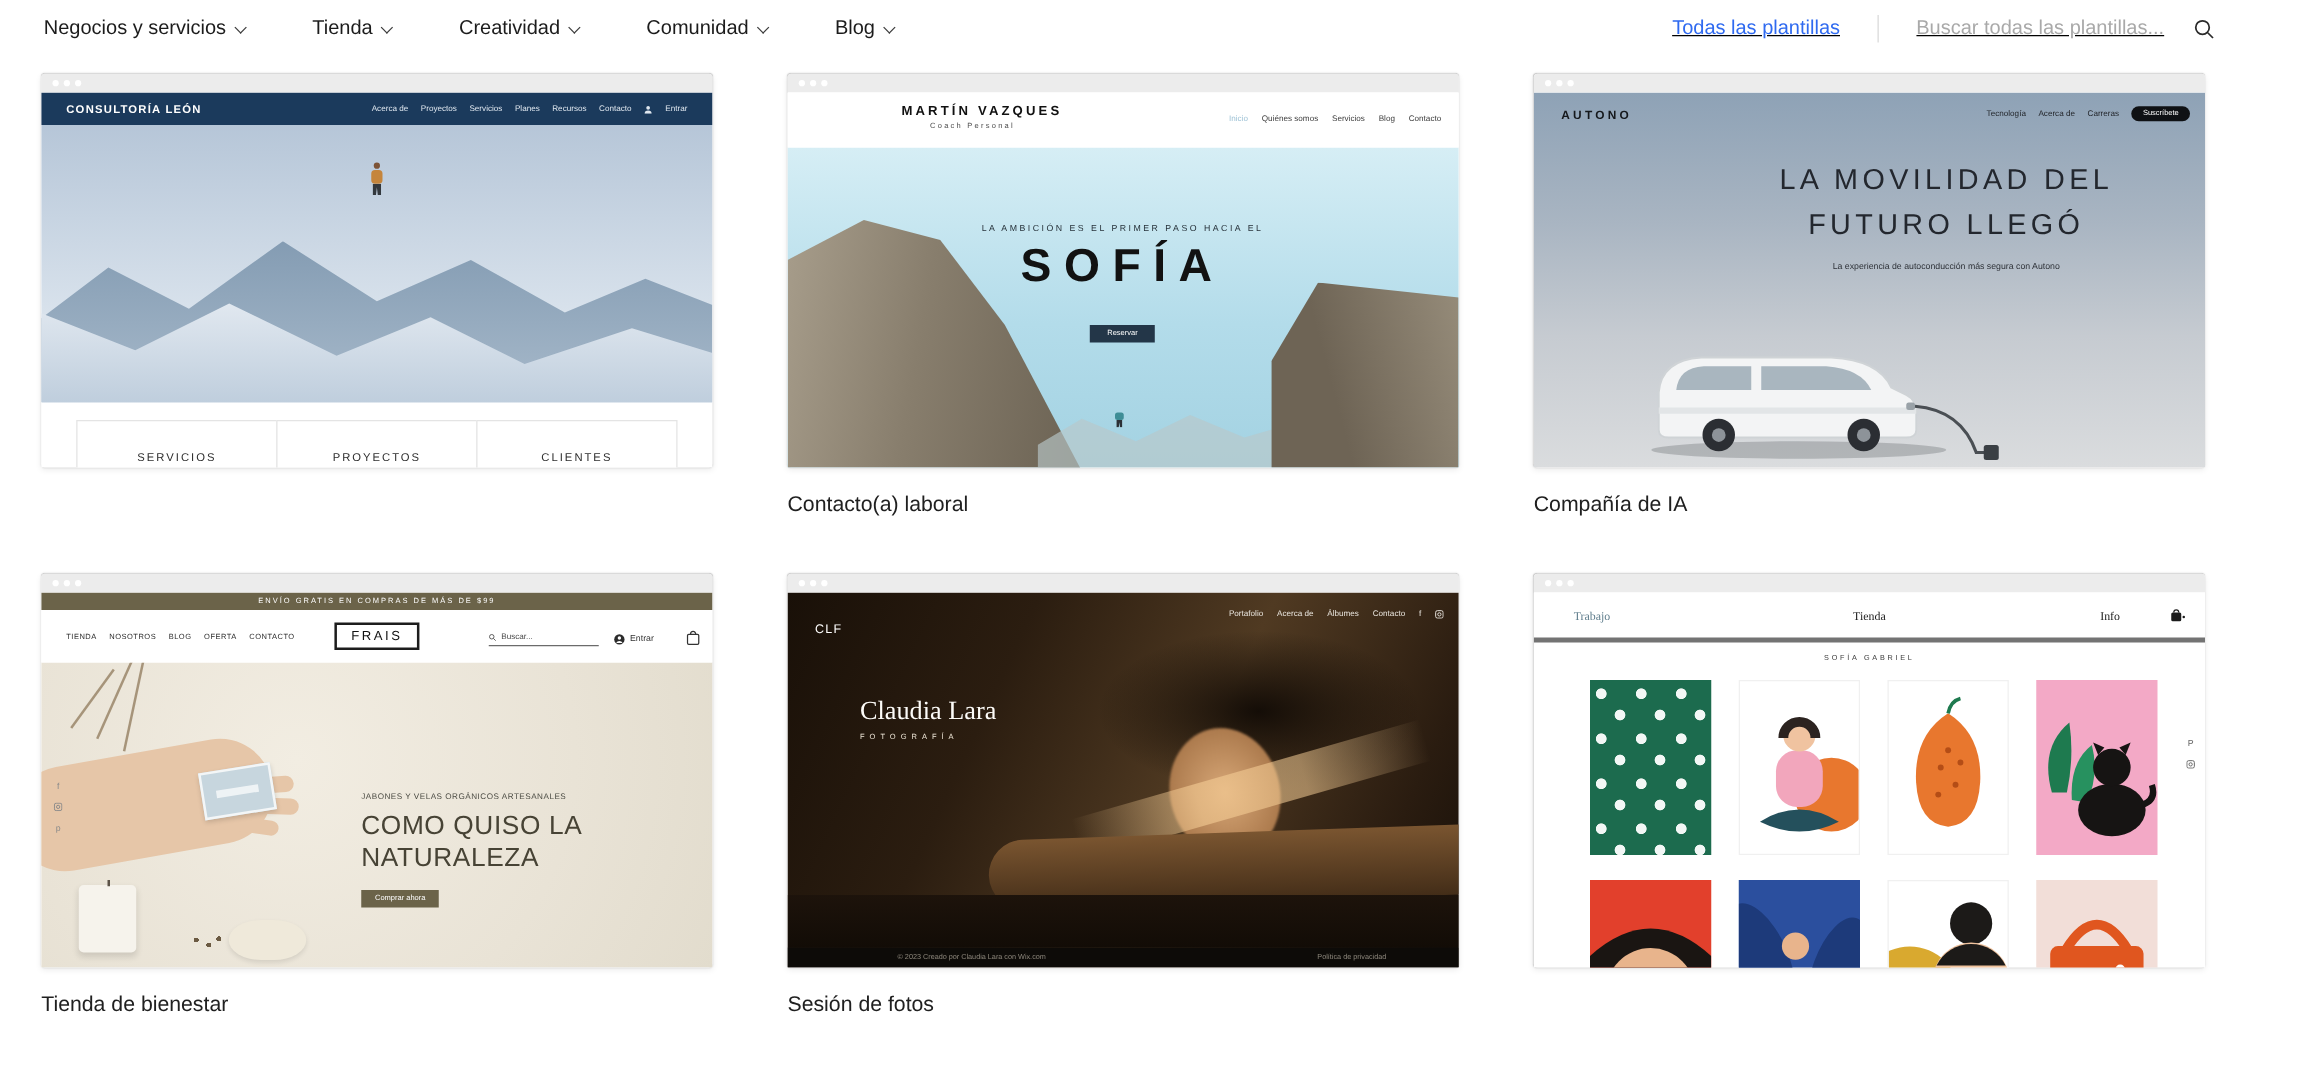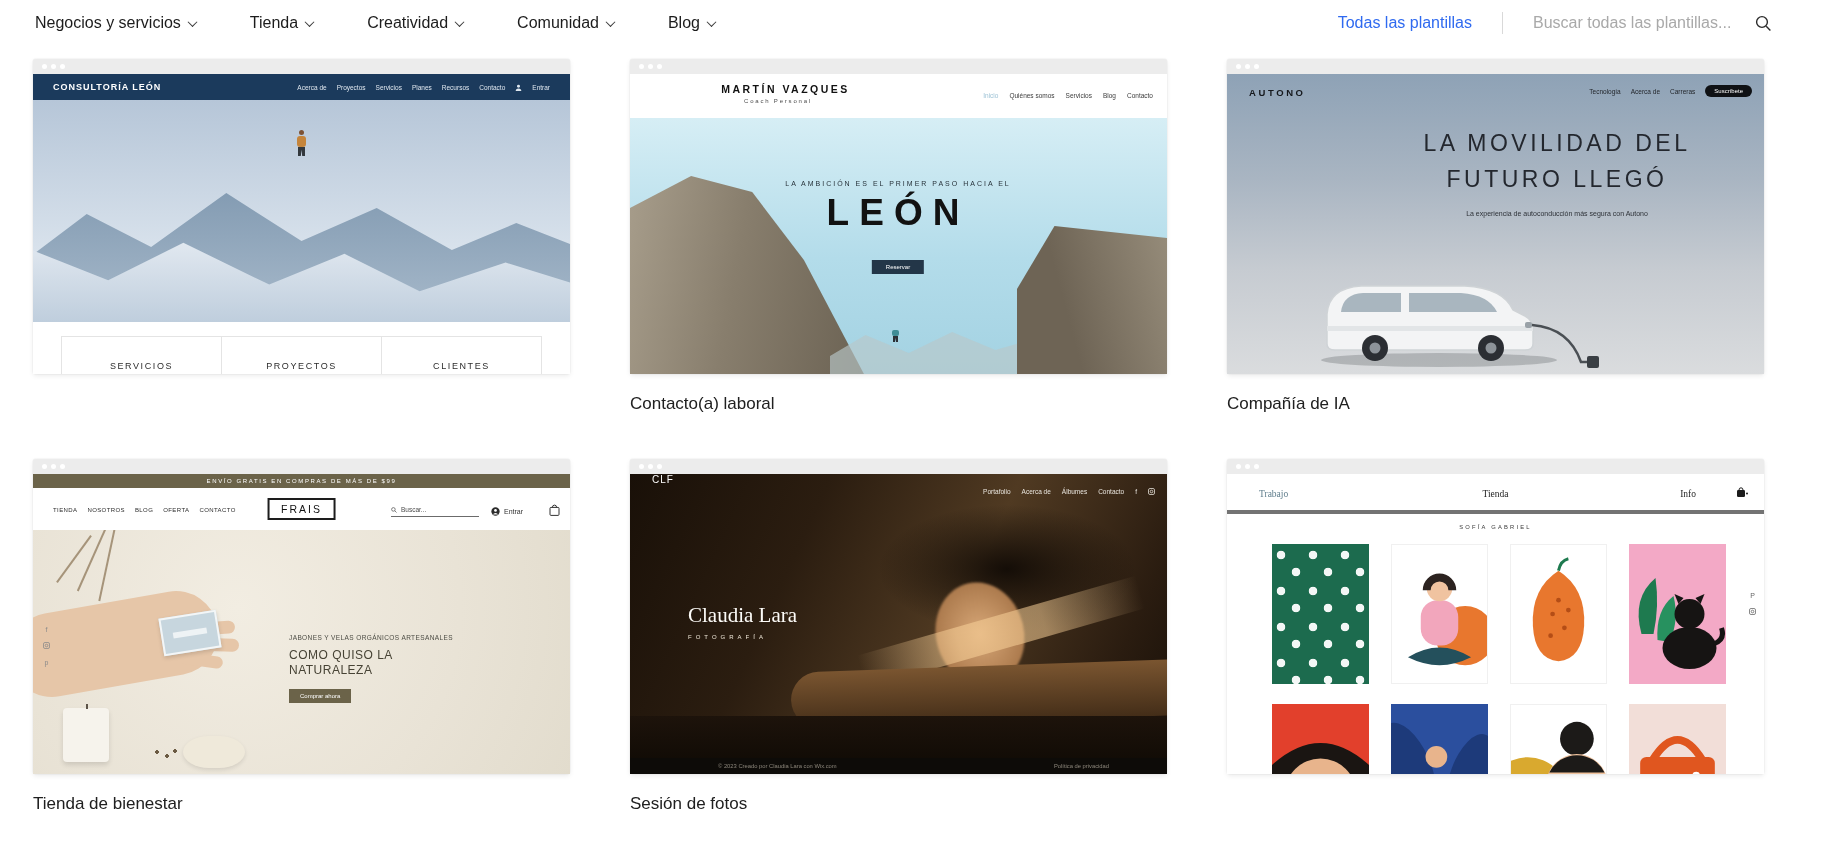--- a/index.html
+++ b/index.html
@@ -4,21 +4,21 @@
 <style>
   * { margin:0; padding:0; box-sizing:border-box; }
   html,body { background:#fff; }
   body { font-family:"Liberation Sans", sans-serif; width:1846px; height:864px; overflow:hidden; }
   .page { position:relative; width:1812px; height:864px; background:#fff; }
 
   
   .topnav { display:flex; align-items:center; height:46px; padding:0 40px 0 35px; }
   .menu-item { display:flex; align-items:center; gap:8px; margin-right:54px; font-size:16px; color:#1c1c1c; cursor:pointer; white-space:nowrap; }
   .chev { width:7px; height:7px; border-right:1.6px solid #3a3a3a; border-bottom:1.6px solid #3a3a3a; transform:rotate(45deg) translate(-1px,-1px); }
-  .nav-right { margin-left:auto; display:flex; align-items:center; }
+  .nav-right { margin-left:auto; display:flex; align-items:center;text-decoration:underline; }
   .all-link { color:#2f6af0; font-size:16px; cursor:pointer; white-space:nowrap; }
   .vdiv { width:1px; height:22px; background:#d9d9d9; margin:0 30px; }
   .search-input { border:none; outline:none; font-size:16px; color:#555; width:208px; }
   .search-input::placeholder { color:#a9a9a9; }
   .search-btn { margin-left:14px; background:none; border:none; cursor:pointer; display:flex; }
 
   
   .grid { position:absolute; left:33px; top:59px; display:grid; grid-template-columns:repeat(3,537px); column-gap:60px; row-gap:45px; }
   .cell { width:537px; }
   .card { width:537px; height:315px; border-radius:3px; box-shadow:0 0 1px rgba(0,0,0,.25), 0 2px 5px rgba(0,0,0,.08); background:#fff; cursor:pointer; }
@@ -87,33 +87,33 @@
   .c4-finger { position:absolute; background:#e6c6a8; border-radius:8px; }
   .c4-soap { position:absolute; left:128px; top:84px; width:58px; height:38px; background:#c7d6de; border:2px solid #f3f6f7; transform:rotate(-9deg); box-shadow:0 2px 4px rgba(0,0,0,.15); }
   .c4-soap::after { content:""; position:absolute; left:10px; top:14px; right:10px; height:6px; background:rgba(255,255,255,.7); }
   .c4-candle { position:absolute; left:30px; bottom:12px; width:46px; height:54px; background:#f6f3ec; border-radius:4px; box-shadow:0 3px 5px rgba(0,0,0,.12); }
   .c4-candle::after { content:""; position:absolute; left:50%; top:-4px; width:2px; height:5px; background:#5c5348; }
   .c4-jar { position:absolute; left:150px; bottom:6px; width:62px; height:32px; background:#efe9da; border-radius:50% / 60%; box-shadow:0 2px 4px rgba(0,0,0,.1); }
   .c4-seeds { position:absolute; left:120px; bottom:14px; width:26px; height:12px; background:radial-gradient(circle 2px at 4px 4px,#6b5a42 2px,transparent 2px),radial-gradient(circle 2px at 14px 8px,#6b5a42 2px,transparent 2px),radial-gradient(circle 2px at 22px 3px,#6b5a42 2px,transparent 2px); }
   .c4-social { position:absolute; left:10px; top:96px; display:flex; flex-direction:column; gap:9px; font-size:7px; color:#8a8a8a; text-align:center; }
   .c4-copy { position:absolute; left:256px; top:104px; width:210px; }
   .c4-kicker { font-size:6.5px; letter-spacing:.4px; color:#4c4c44; }
-  .c4-headline { margin-top:7px; font-size:12px; color:#474335; line-height:1.25; letter-spacing:.5px; }
+  .c4-headline { margin-top:7px; font-size:21px; color:#474335; line-height:1.25; letter-spacing:.5px; }
   .c4-cta { display:inline-block; margin-top:11px; background:#6b6349; color:#fff; font-size:6px; padding:4px 11px; border:none; }
 
   
   .c5-hero { position:absolute; inset:0; background:linear-gradient(115deg,#191008 0%,#2b1d10 30%,#503a22 58%,#2a1c10 85%,#170f08 100%); overflow:hidden; }
   .c5-hair { position:absolute; left:46%; top:10%; width:260px; height:130px; background:radial-gradient(ellipse at center,#140d07 0%,rgba(20,13,7,0) 70%); }
   .c5-face { position:absolute; left:57%; top:36%; width:88px; height:104px; border-radius:50%; background:radial-gradient(#d8a878,#a9774a 75%); transform:rotate(-14deg); filter:blur(1px); }
   .c5-streak { position:absolute; left:42%; top:47%; width:290px; height:34px; background:linear-gradient(90deg,transparent,rgba(246,206,150,.6) 35%,rgba(246,206,150,.55) 65%,transparent); transform:rotate(-16deg); }
   .c5-arm { position:absolute; left:30%; right:-10px; bottom:52px; height:56px; border-radius:34px 0 0 34px; background:linear-gradient(#7a5530,#432d18); transform:rotate(-2deg); }
   .c5-table { position:absolute; left:0; right:0; bottom:16px; height:42px; background:linear-gradient(#1d130b,#120c06); }
-  .c5-brand { position:absolute; left:22px; top:0; font-size:10px; letter-spacing:1px; color:#fff; z-index:2; }
+  .c5-brand { position:absolute; left:22px; top:24px; font-size:10px; letter-spacing:1px; color:#fff; z-index:2; }
   .c5-nav { position:absolute; right:12px; top:14px; display:flex; align-items:center; gap:11px; font-size:6.5px; color:#e9e5de; z-index:2; }
-  .c5-name { position:absolute; left:58px; top:82px; z-index:2;margin-top:47px; }
+  .c5-name { position:absolute; left:58px; top:82px; z-index:2; }
   .c5-name-main { font-family:"Liberation Serif", serif; font-size:21px; color:#fdfcf9; }
   .c5-name-sub { margin-top:6px; font-size:6px; letter-spacing:4px; color:#eee6d7; }
   .c5-footer { position:absolute; left:0; right:0; bottom:0; height:16px; background:#0d0b08; color:#8d877c; font-size:5.8px; display:flex; align-items:center; padding:0 58px 0 88px; z-index:2; }
   .c5-footer .right { margin-left:auto; }
 
   
   .c6-header { position:absolute; top:0; left:0; right:0; height:40px; background:#fff; border-bottom:4px solid #737373; font-family:"Liberation Serif", serif; z-index:2; }
   .c6-trabajo { position:absolute; left:32px; top:15px; font-size:9.5px; color:#5f7d8c; }
   .c6-tienda { position:absolute; left:50%; top:15px; transform:translateX(-50%); font-size:9.5px; color:#1c1c1c; }
   .c6-info { position:absolute; right:68px; top:15px; font-size:9.5px; color:#1c1c1c; }
@@ -235,21 +235,21 @@
               <span>Servicios</span>
               <span>Blog</span>
               <span>Contacto</span>
             </div>
           </div>
           <div class="c2-hero">
             <div class="c2-cliff-left"></div>
             <div class="c2-ridge"></div>
             <div class="c2-cliff-right"></div>
             <div class="c2-kicker">LA AMBICIÓN ES EL PRIMER PASO HACIA EL</div>
-            <div class="c2-headline">LEÓN</div>
+            <div class="c2-headline">SOFÍA</div>
             <button class="c2-cta">Reservar</button>
             <div class="c2-climber">
                 <div class="t"></div>
                 <div class="l"></div>
               </div>
           </div>
         </div>
       </div>
       <a class="card-title">Contacto(a) laboral</a>
     </div>

